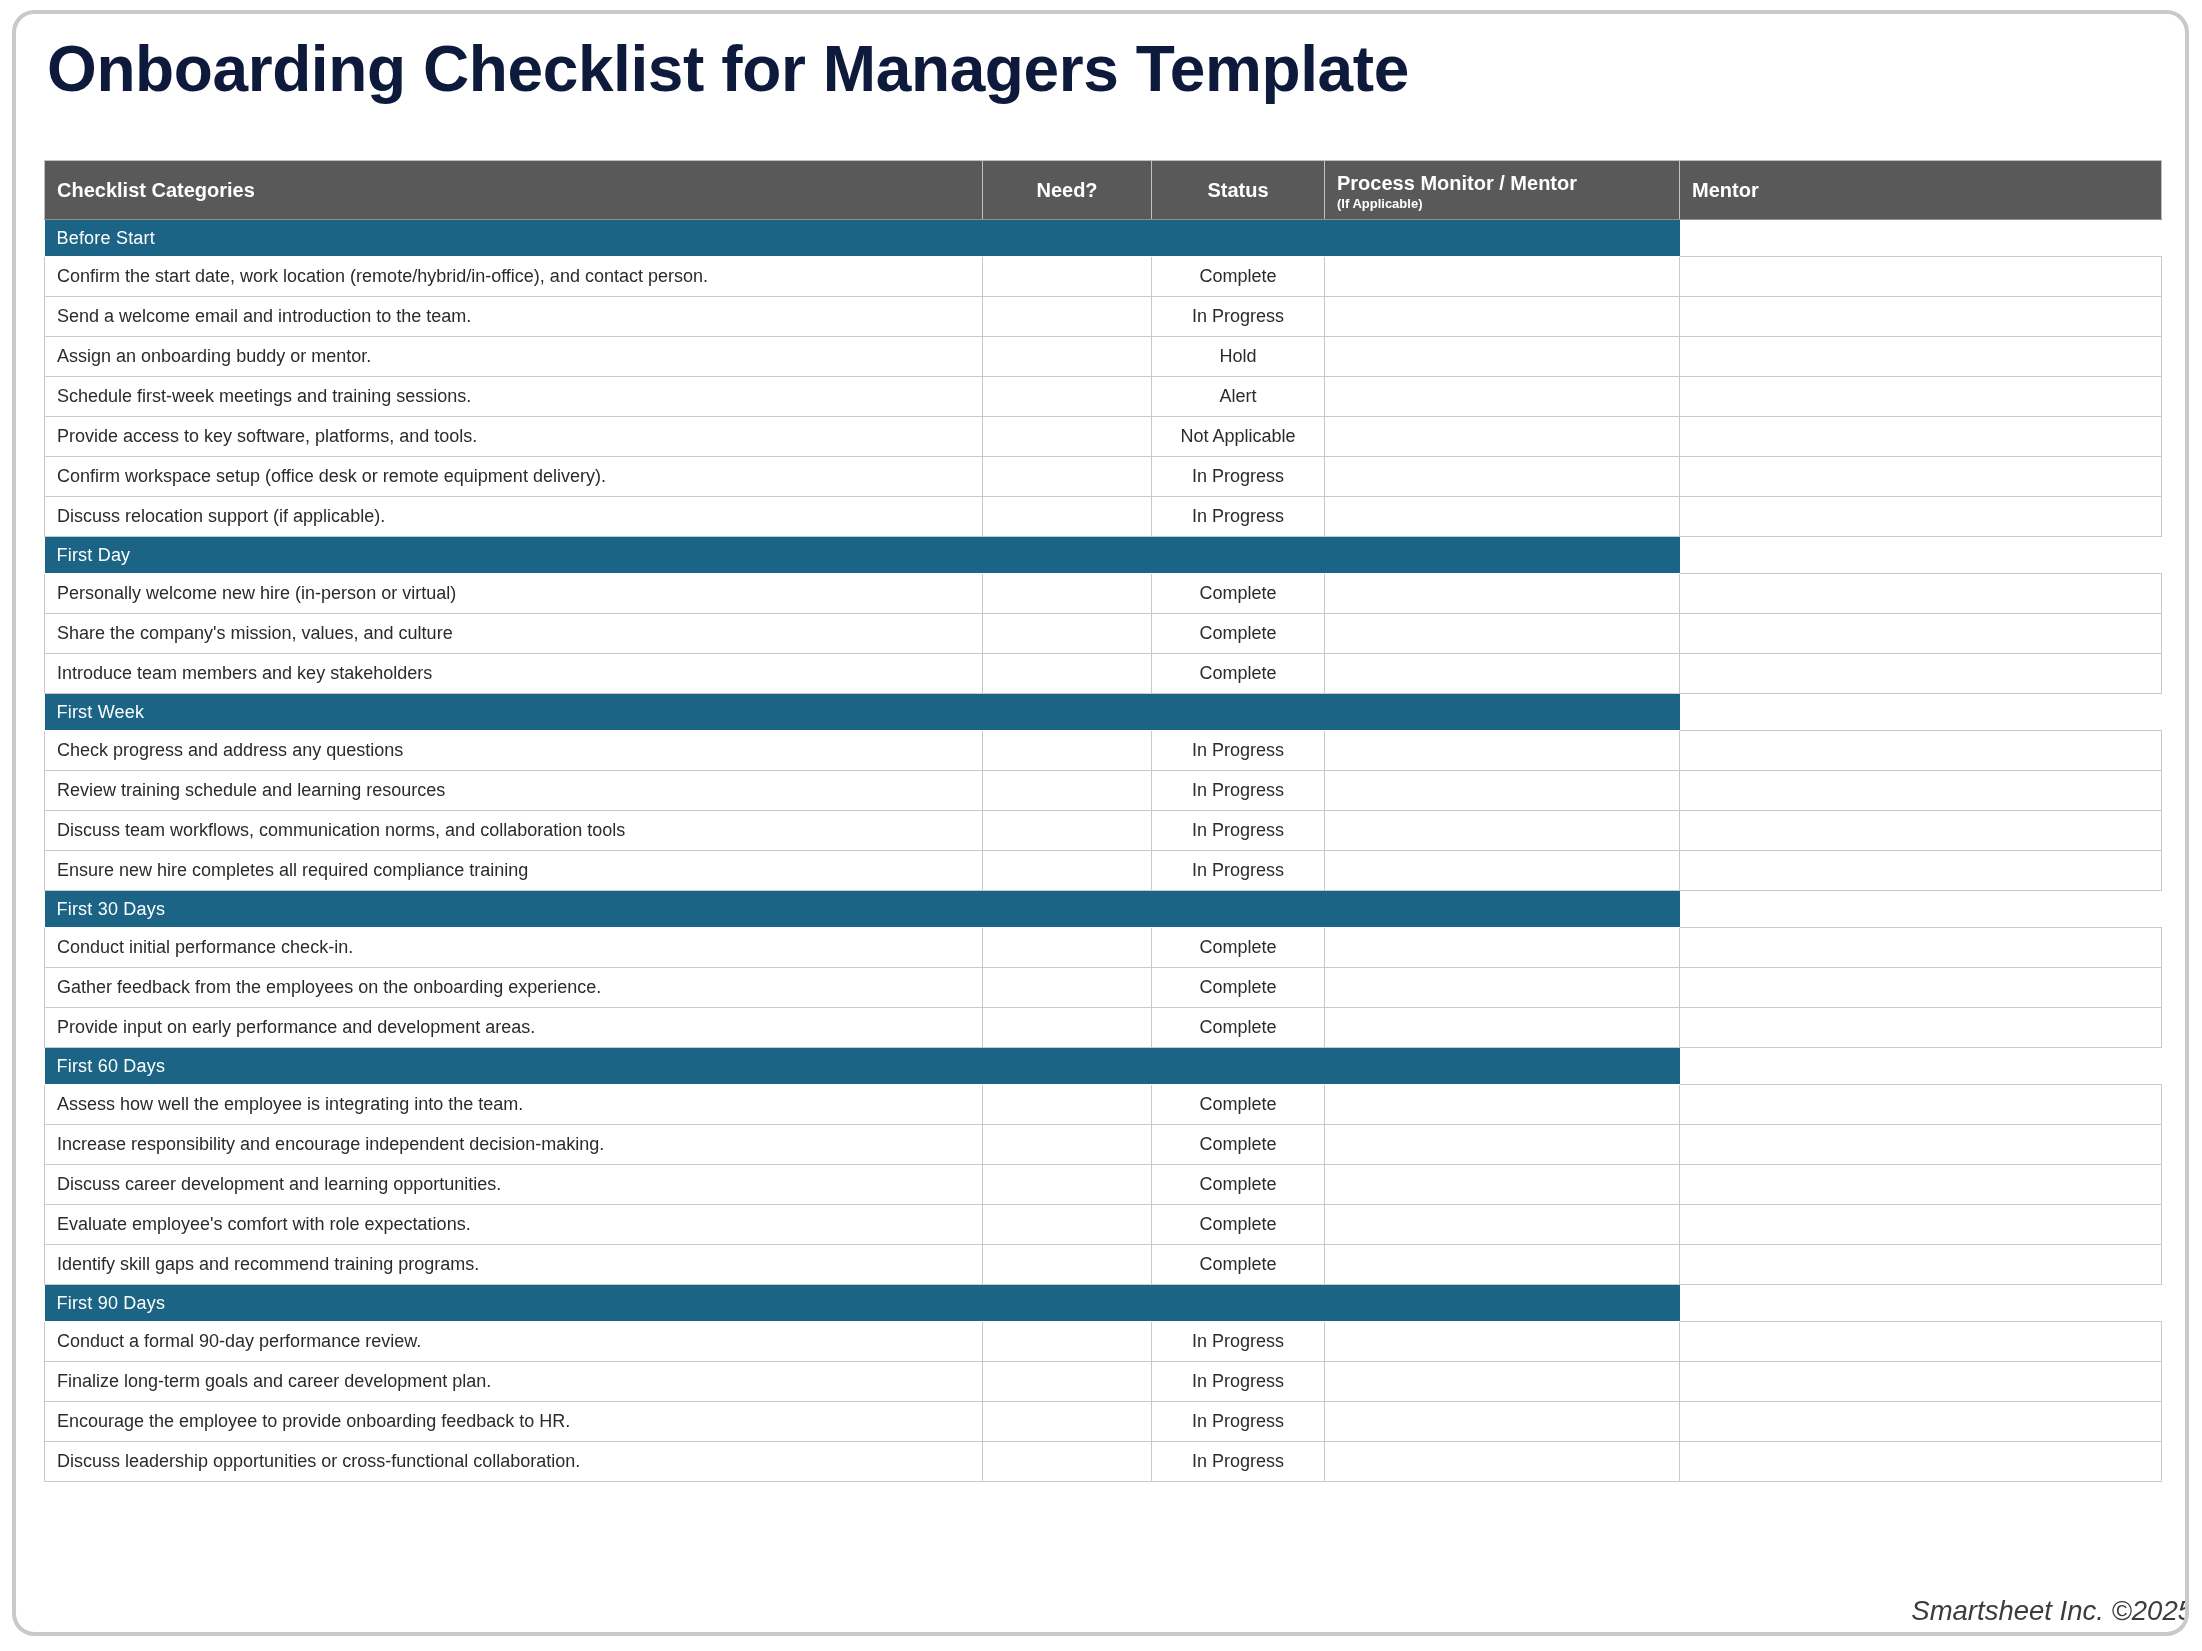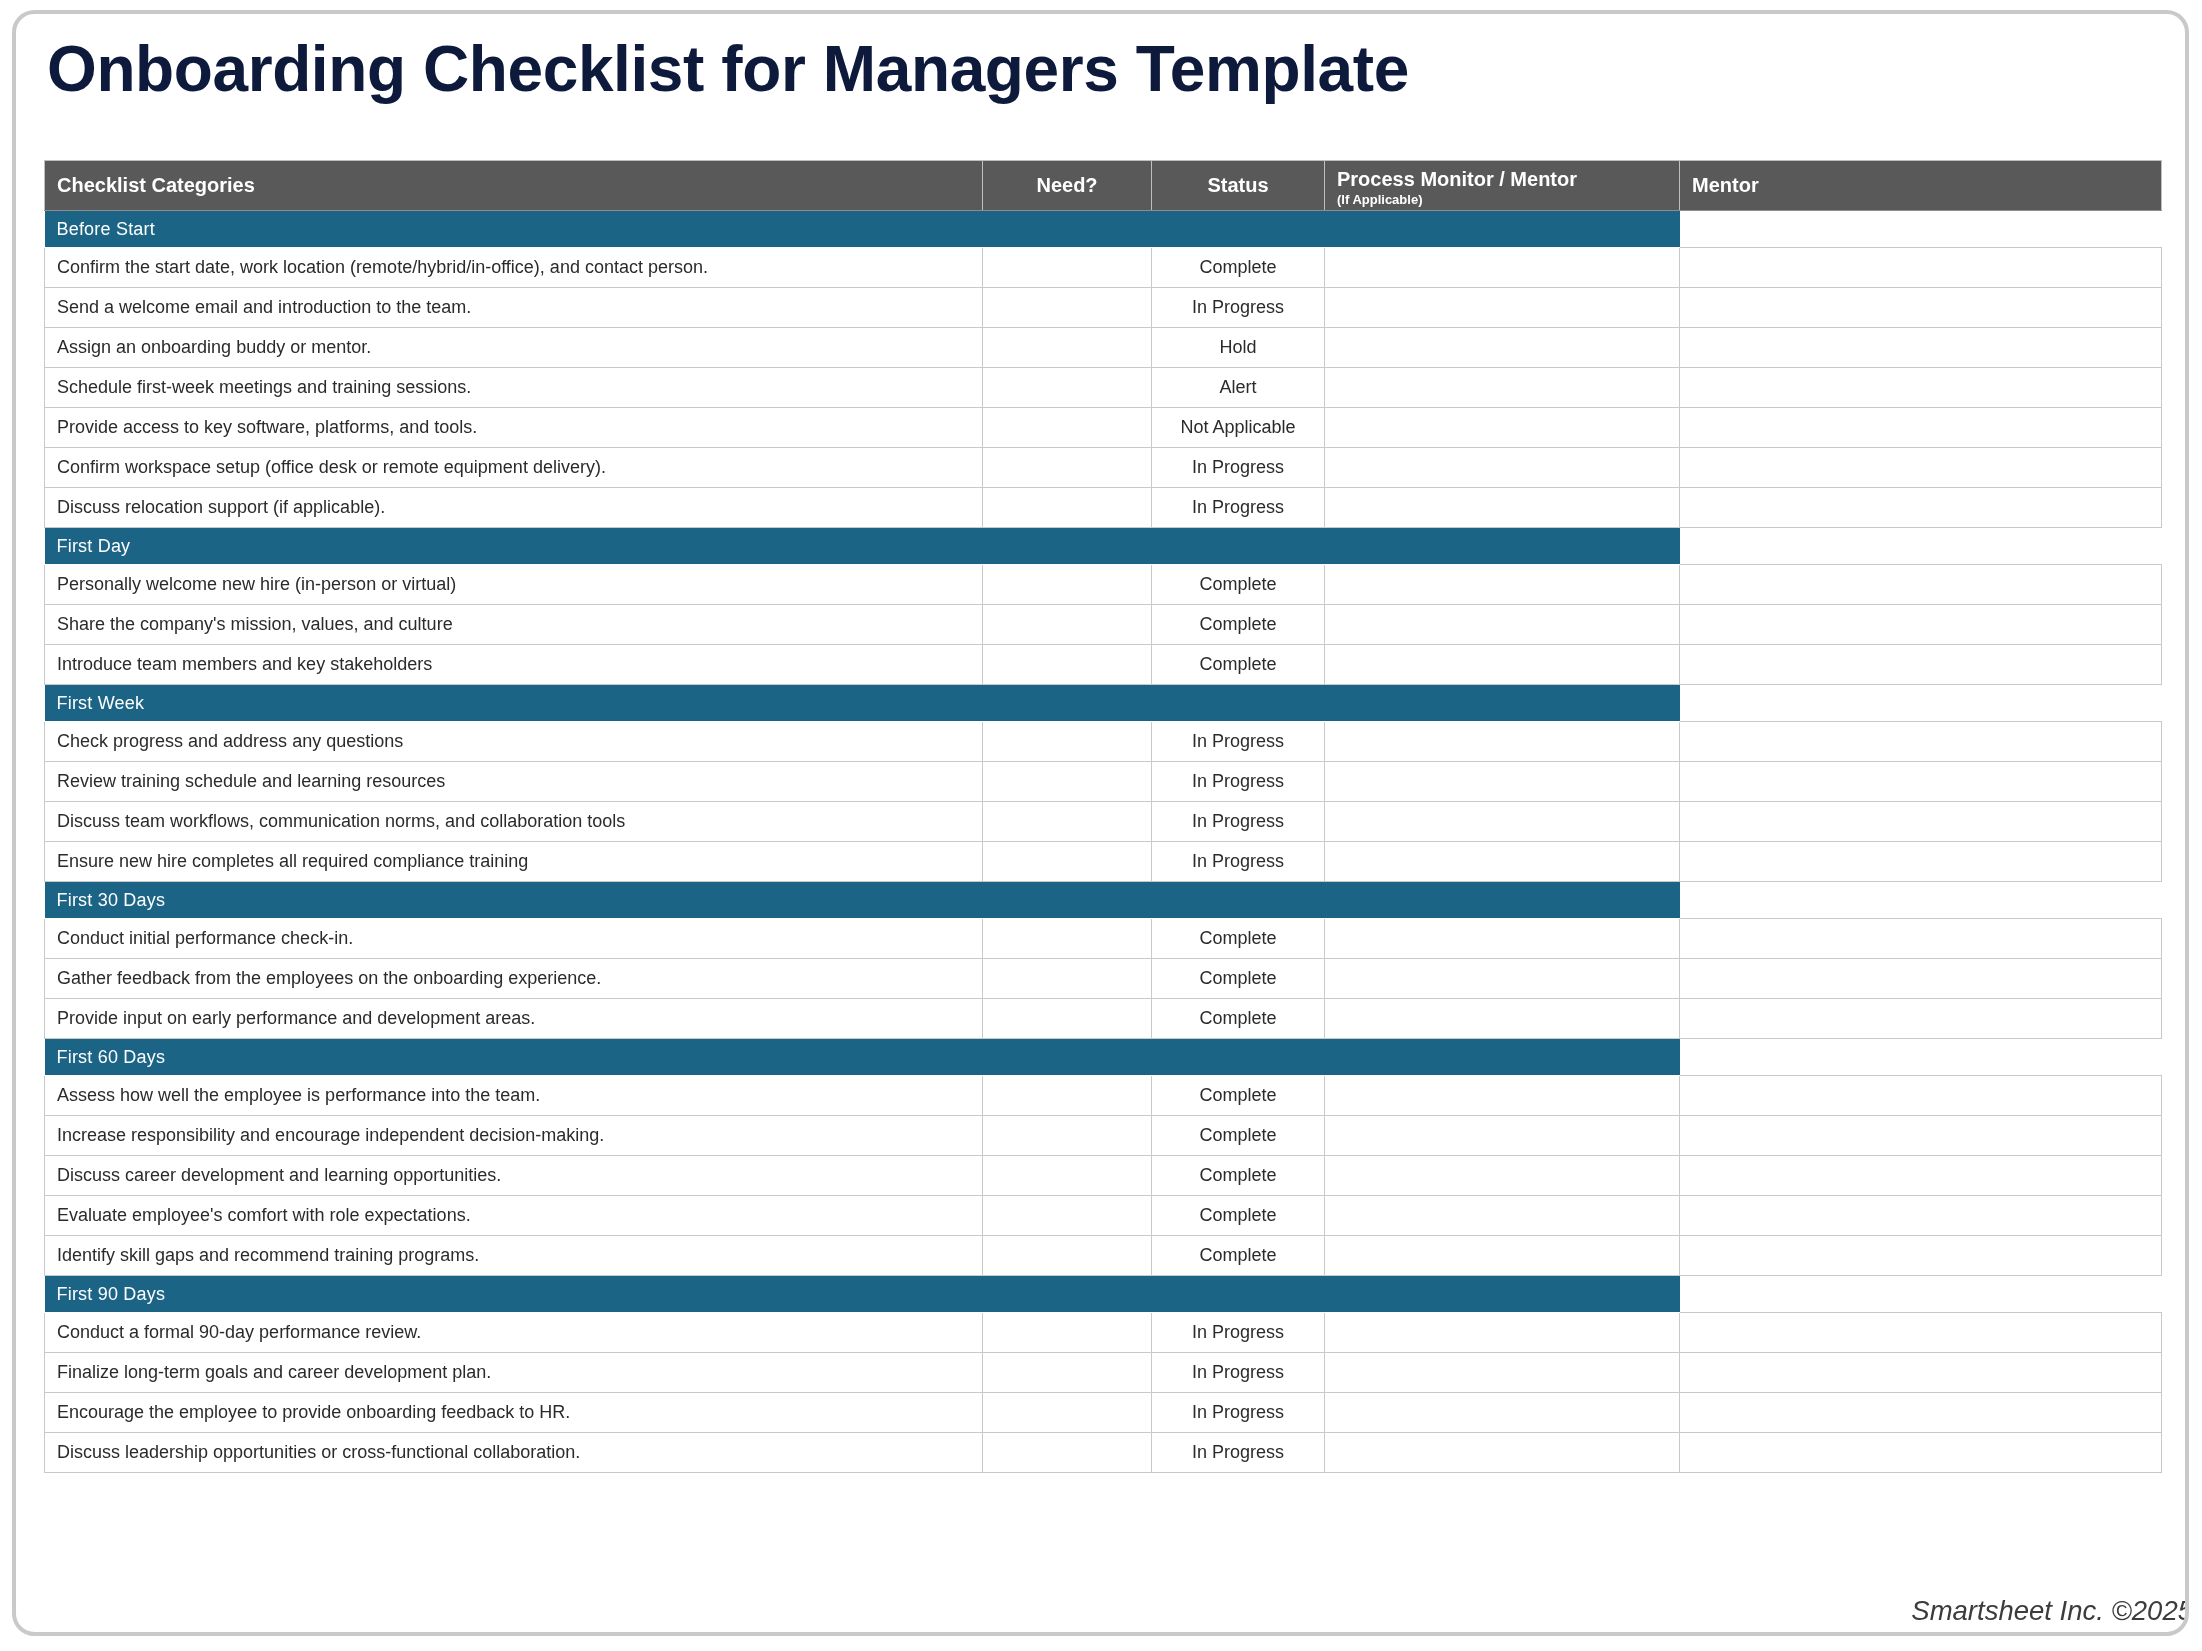--- a/index.html
+++ b/index.html
@@ -59,21 +59,21 @@
   #checklist-table col.c-notes  { width: 482px; }
 
   
   thead th {
     background: #595959;
     color: #ffffff;
     font-size: 20px;
     font-weight: 700;
     border: 0.9px solid #bfbfbf;
     border-bottom: 0.9px solid #8d8d8d;
-    height: 50px;
+    height: 59px;
     padding: 0 12px;
     box-sizing: border-box;
     vertical-align: middle;
   }
   th.th-left   { text-align: left; }
   th.th-center { text-align: center; }
   th.th-stack  { text-align: left; line-height: 1.15; padding-top: 4px; }
   th.th-stack .th-main { display:block; font-size: 20px; font-weight: 700; }
   th.th-stack .th-sub  { display:block; font-size: 13px; font-weight: 700; margin-top: 1.7px;}
 
@@ -294,21 +294,21 @@
           <td class="need-cell"></td>
           <td class="status-cell st-complete">Complete</td>
           <td class="mentor-cell"></td>
           <td class="notes-cell"></td>
         </tr>
         <tr class="section-row">
           <td class="section-cell" colspan="4">First 60 Days</td>
           <td class="section-tail"></td>
         </tr>
         <tr class="item-row">
-          <td class="task-cell">Assess how well the employee is performance into the team.</td>
+          <td class="task-cell">Assess how well the employee is integrating into the team.</td>
           <td class="need-cell"></td>
           <td class="status-cell st-complete">Complete</td>
           <td class="mentor-cell"></td>
           <td class="notes-cell"></td>
         </tr>
         <tr class="item-row">
           <td class="task-cell">Increase responsibility and encourage independent decision-making.</td>
           <td class="need-cell"></td>
           <td class="status-cell st-complete">Complete</td>
           <td class="mentor-cell"></td>

